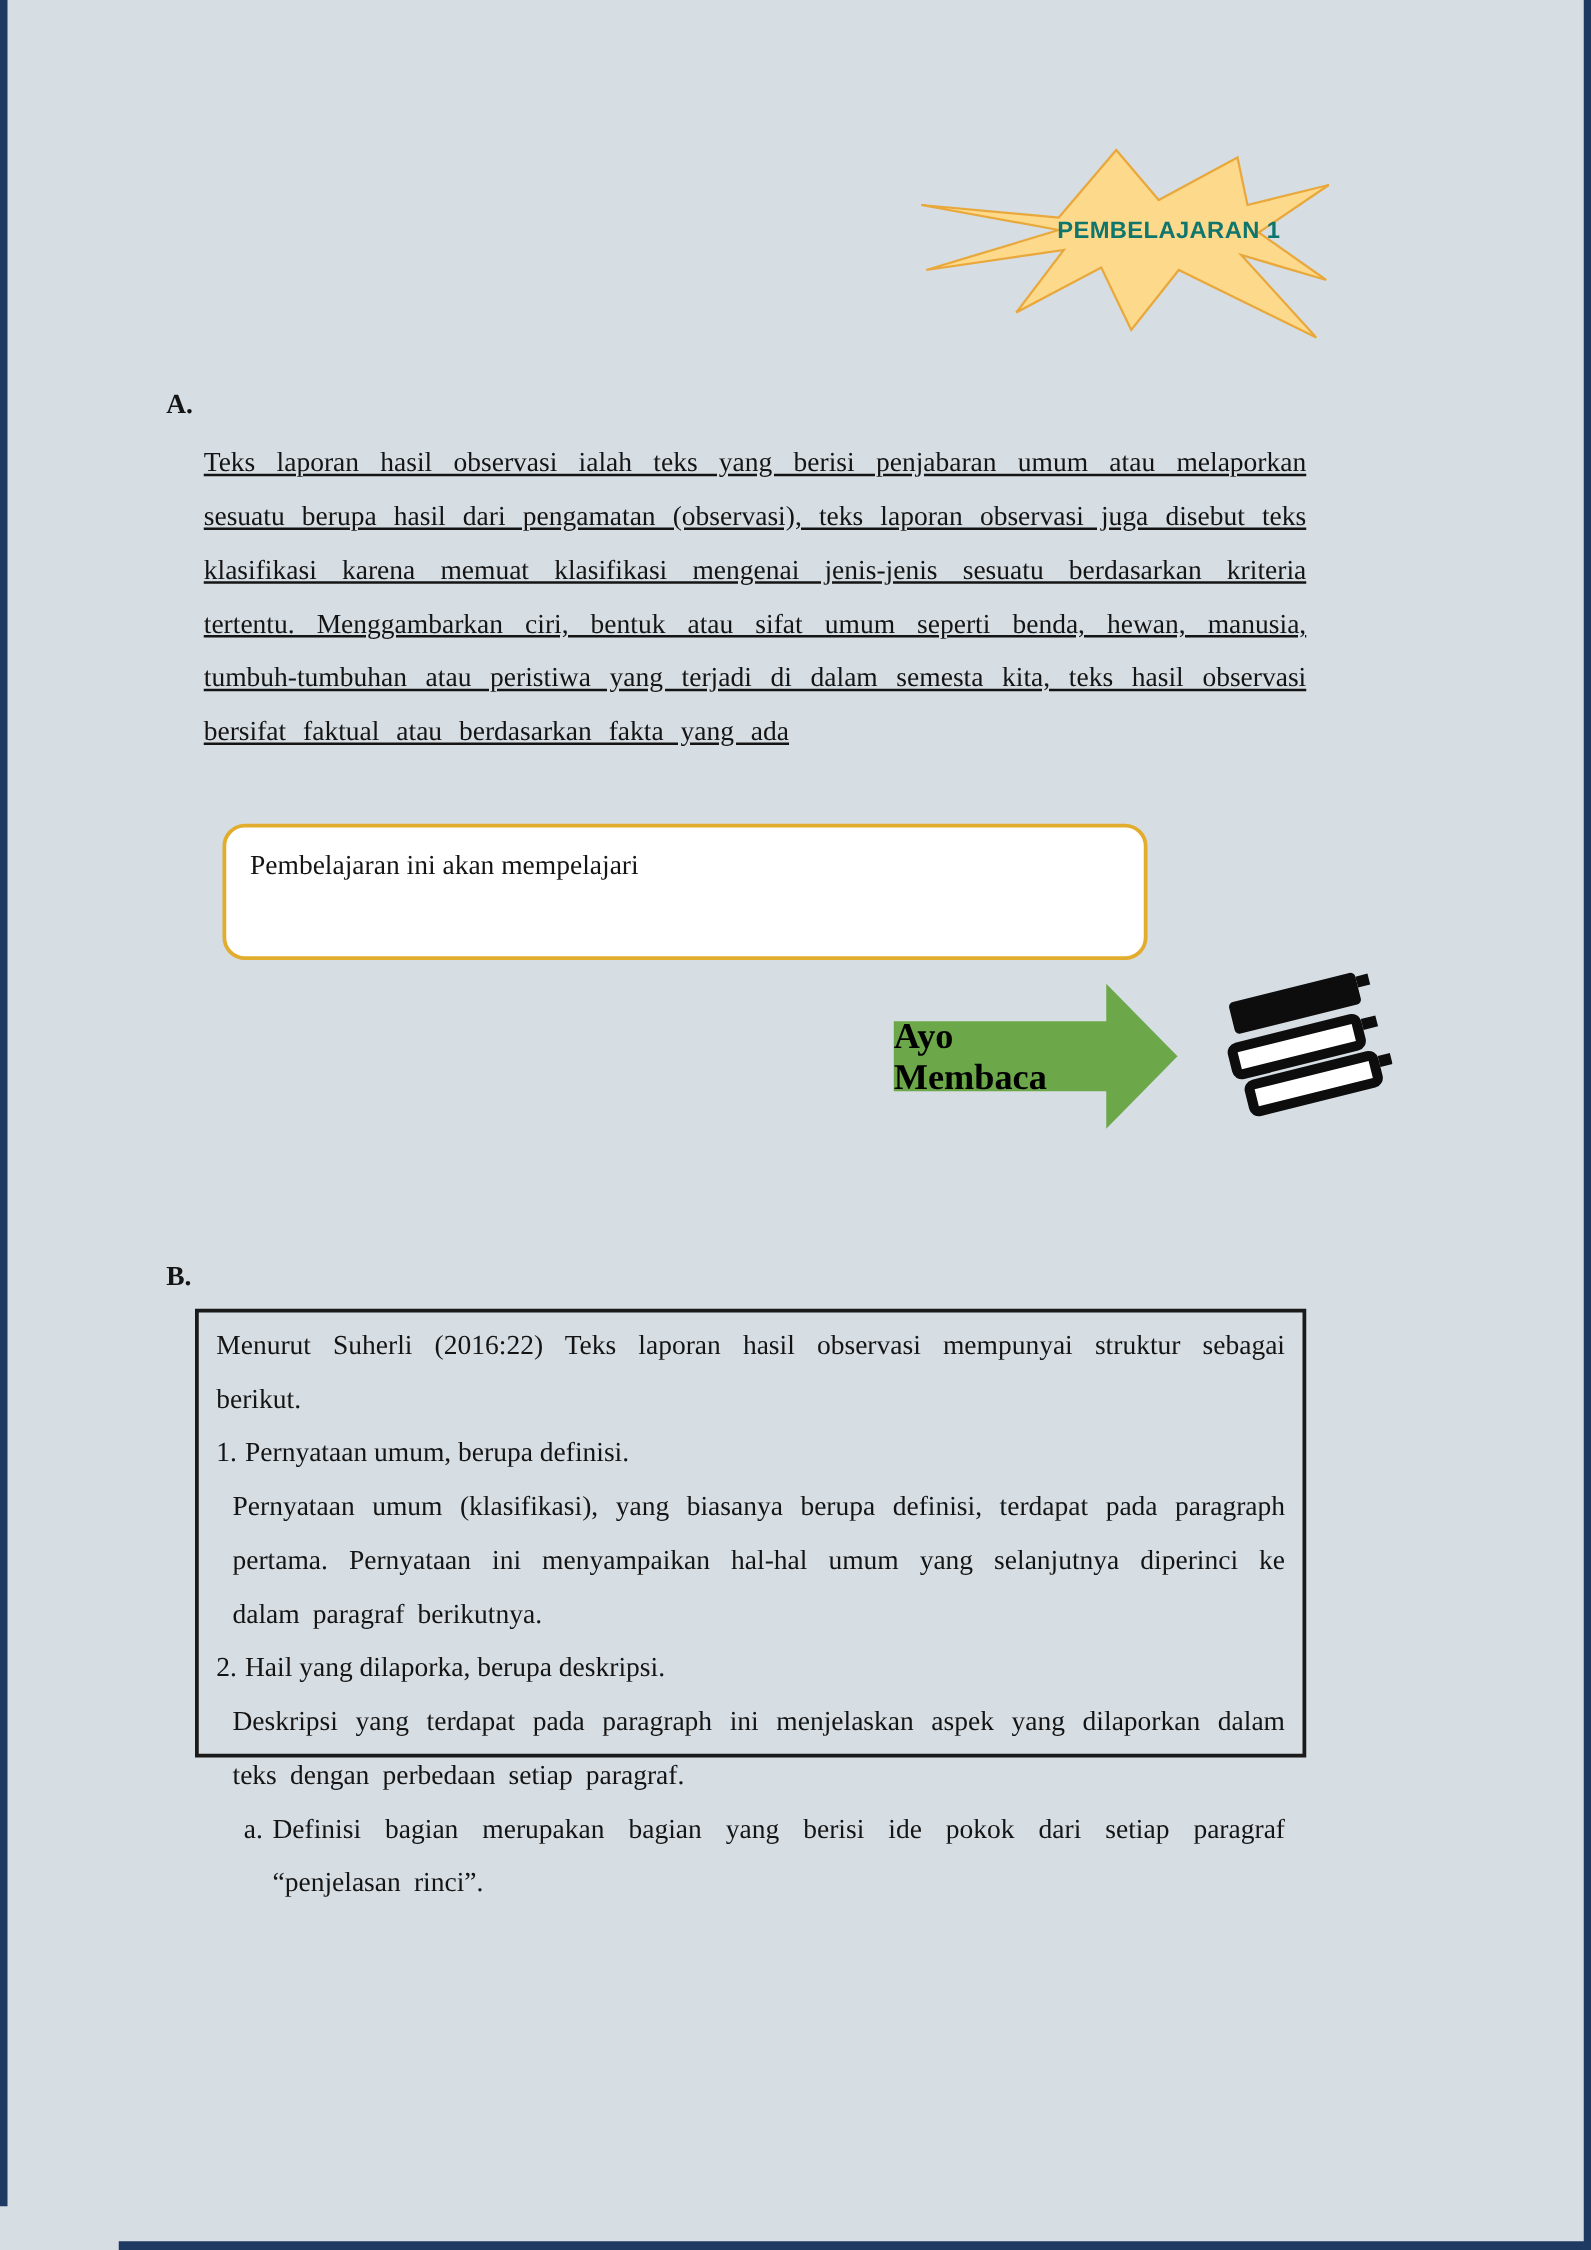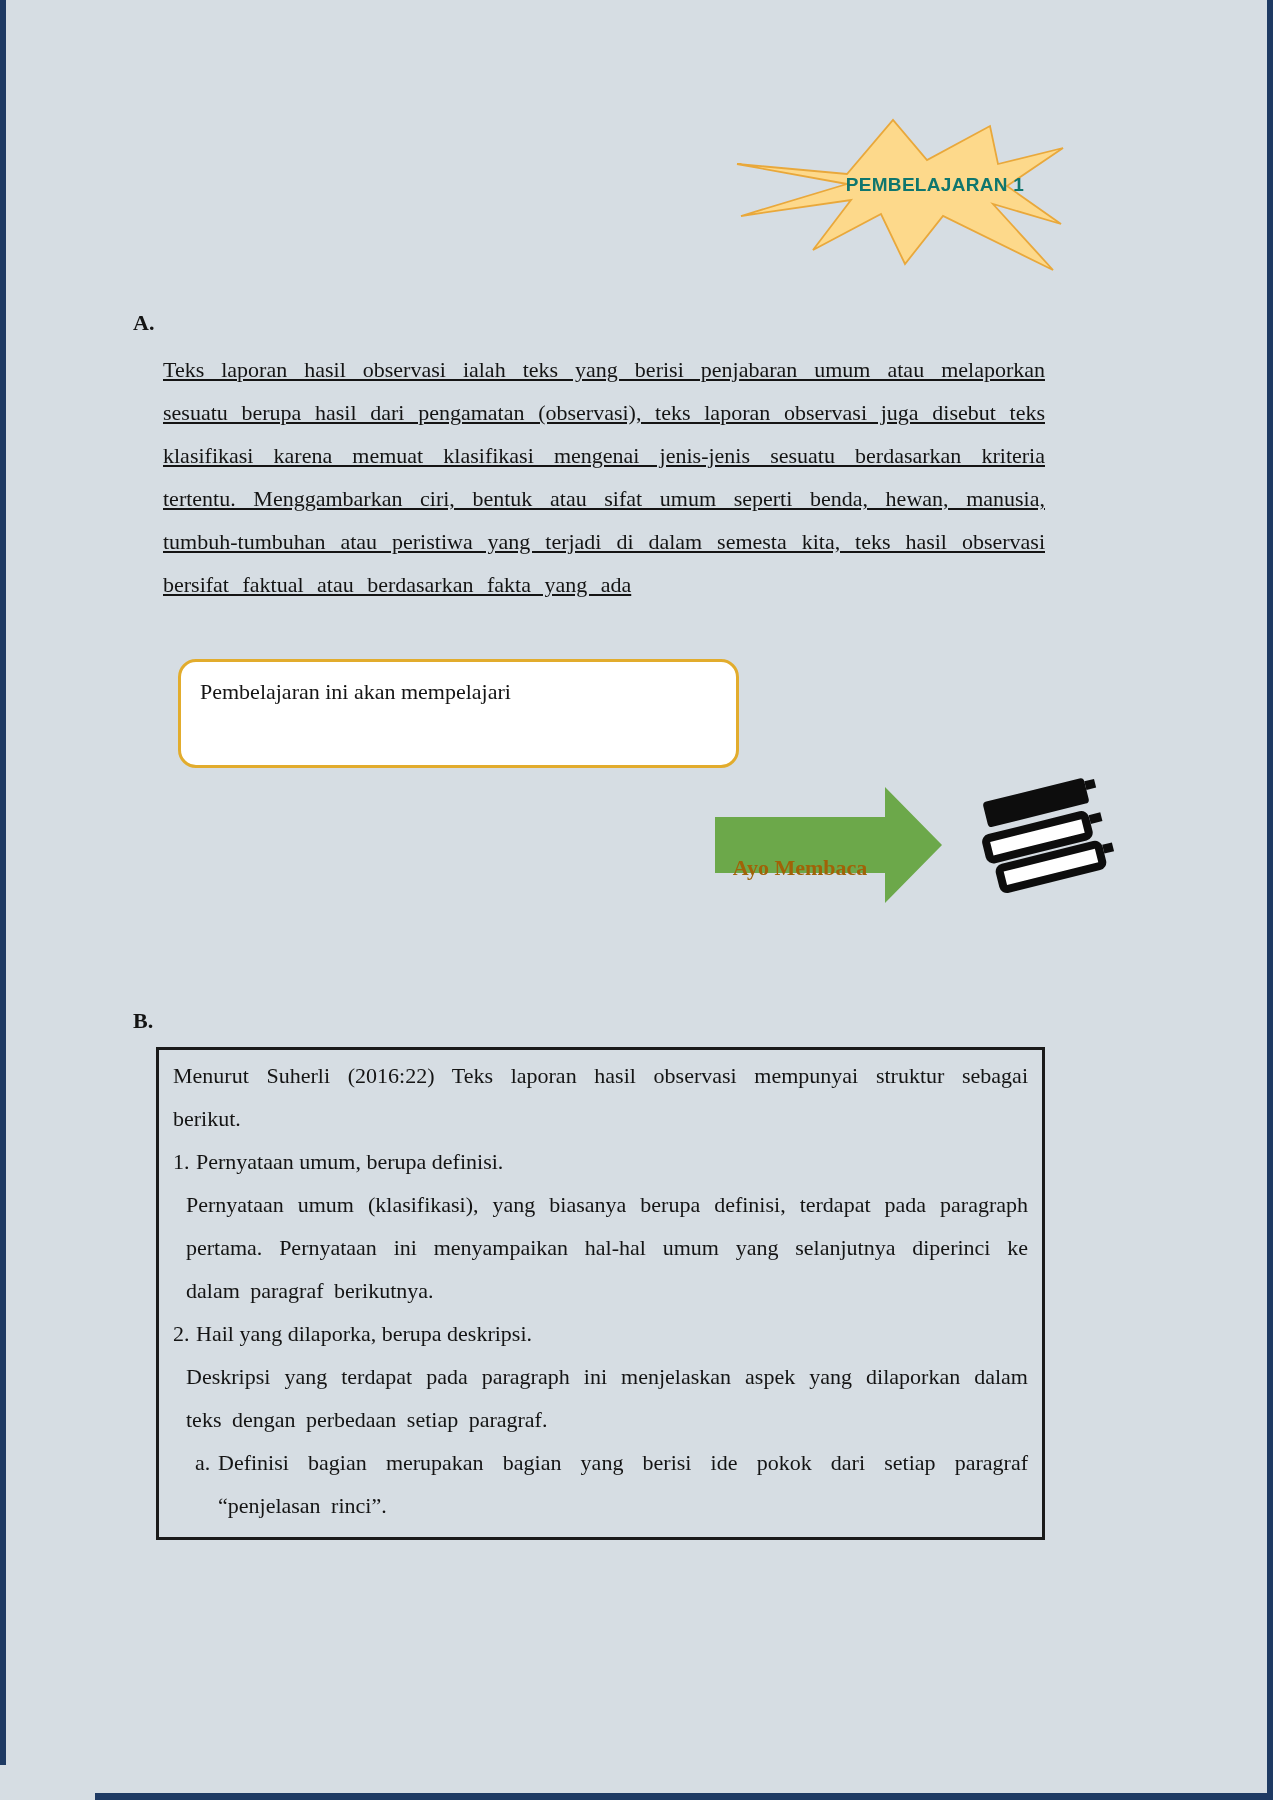--- a/index.html
+++ b/index.html
@@ -30,41 +30,41 @@
   .heading .num{width:30px;flex:none;}
 
   .section-a{position:absolute;left:133px;top:308px;width:912px;}
   .section-a .para{
     margin-top:10px;padding-left:30px;
     font-size:22px;line-height:43px;
     text-align:justify;word-spacing:8px;text-decoration:underline;
   }
 
   .callout{
-    position:absolute;left:178px;top:659px;width:561px;height:109px;
+    position:absolute;left:178px;top:659px;width:740px;height:109px;
     box-sizing:border-box;background:#ffffff;
     border:3px solid #e2ac2d;border-radius:18px;
     padding:8px 10px 0 19px;
     font-size:22px;line-height:43px;
   }
 
   .read-arrow{position:absolute;left:690px;top:780px;width:260px;height:130px;}
   .read-arrow svg{position:absolute;left:0;top:0;width:100%;height:100%;}
   .arrow-label{
     position:absolute;left:25px;top:37px;width:170px;height:58px;
     display:flex;align-items:center;justify-content:center;
-    color:#a16207;font-weight:700;font-size:22px;margin-top:22px;
+    color:#000000;font-weight:700;font-size:29px;
   }
 
   .books{position:absolute;left:972px;top:765px;width:142px;height:140px;}
 
   .section-b-heading{position:absolute;left:133px;top:1006px;width:912px;}
 
   .box-b{
-    position:absolute;left:156px;top:1047px;width:889px;height:493px;
+    position:absolute;left:156px;top:1047px;width:889px;height:359px;
     box-sizing:border-box;border:3px solid #1a1a1a;
     padding:4px 14px 0 14px;
     font-size:22px;line-height:43px;
   }
   .box-b .intro{text-align:justify;word-spacing:6px;}
   .li{display:flex;}
   .li .num{width:23px;flex:none;}
   .li-body{margin-left:13px;text-align:justify;word-spacing:5px;}
   .sub{position:relative;padding-left:45px;text-align:justify;word-spacing:5px;}
   .sub .num{position:absolute;left:22px;top:0;}

